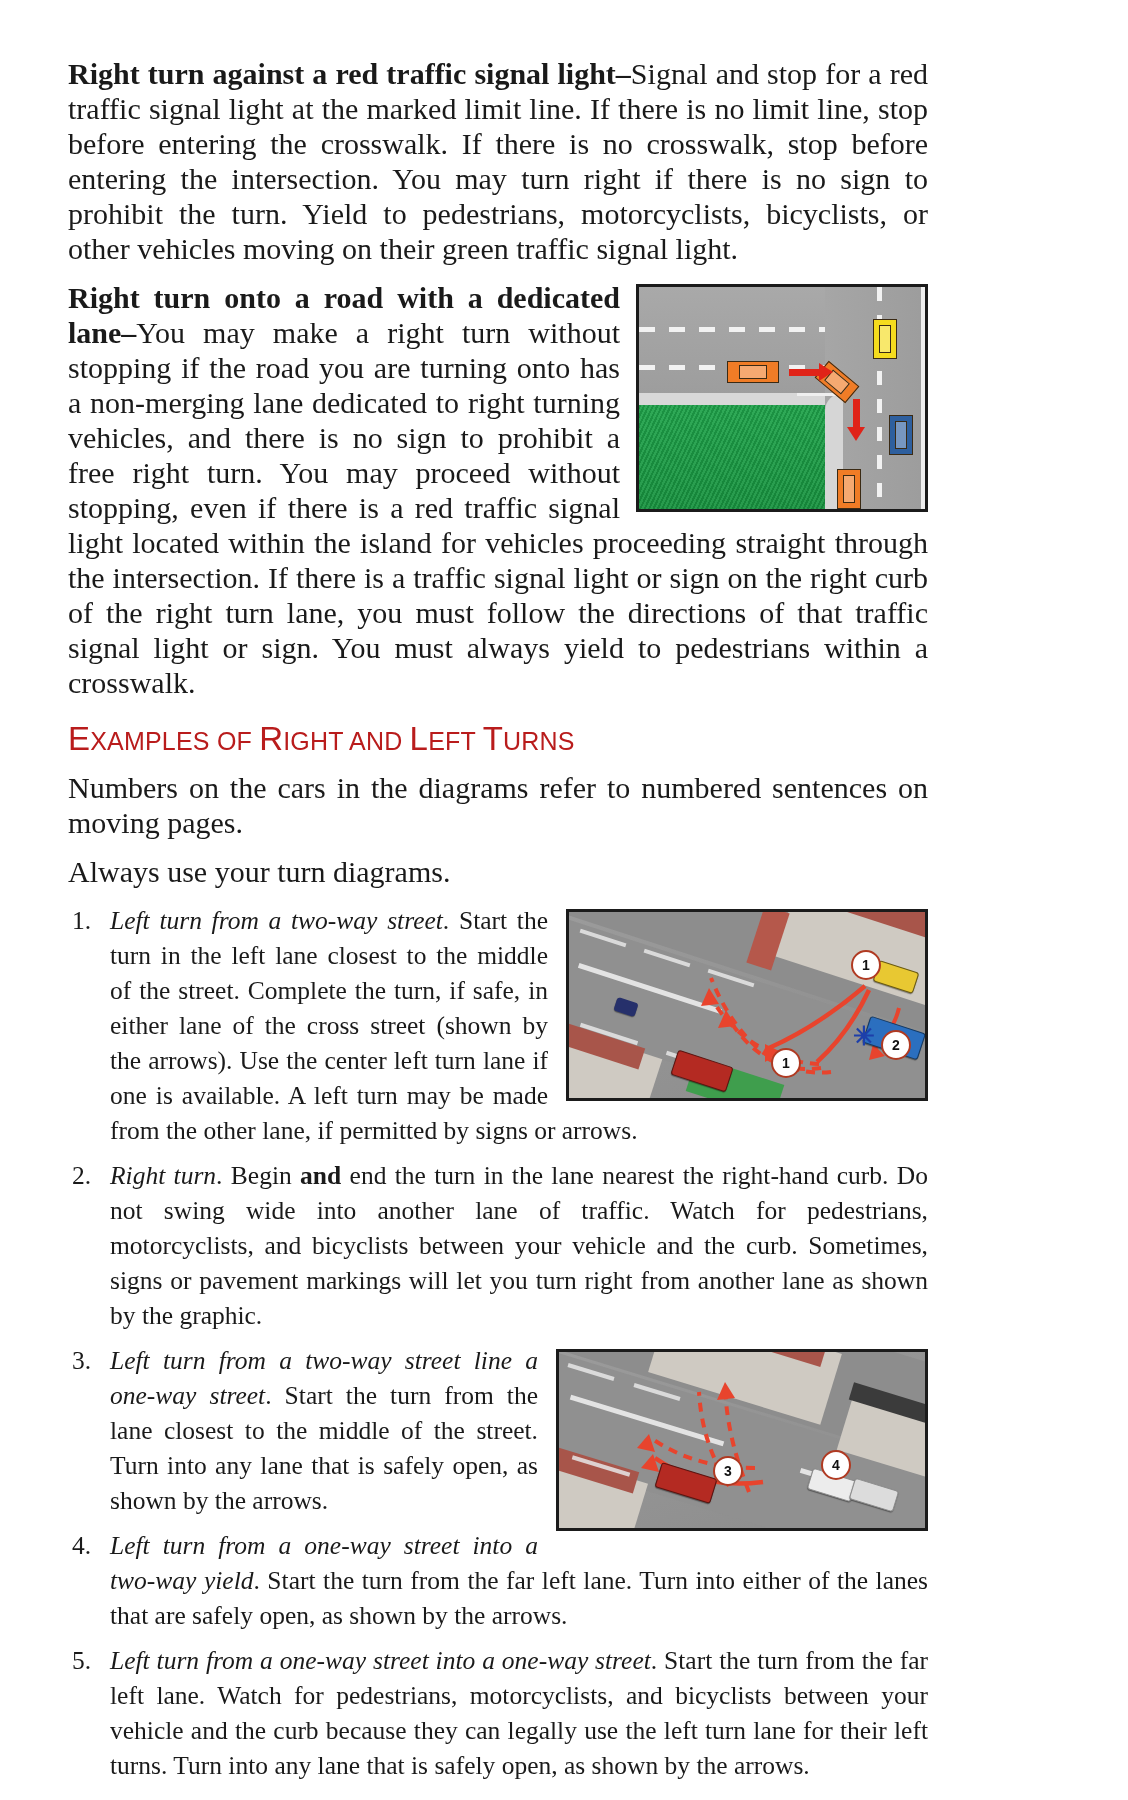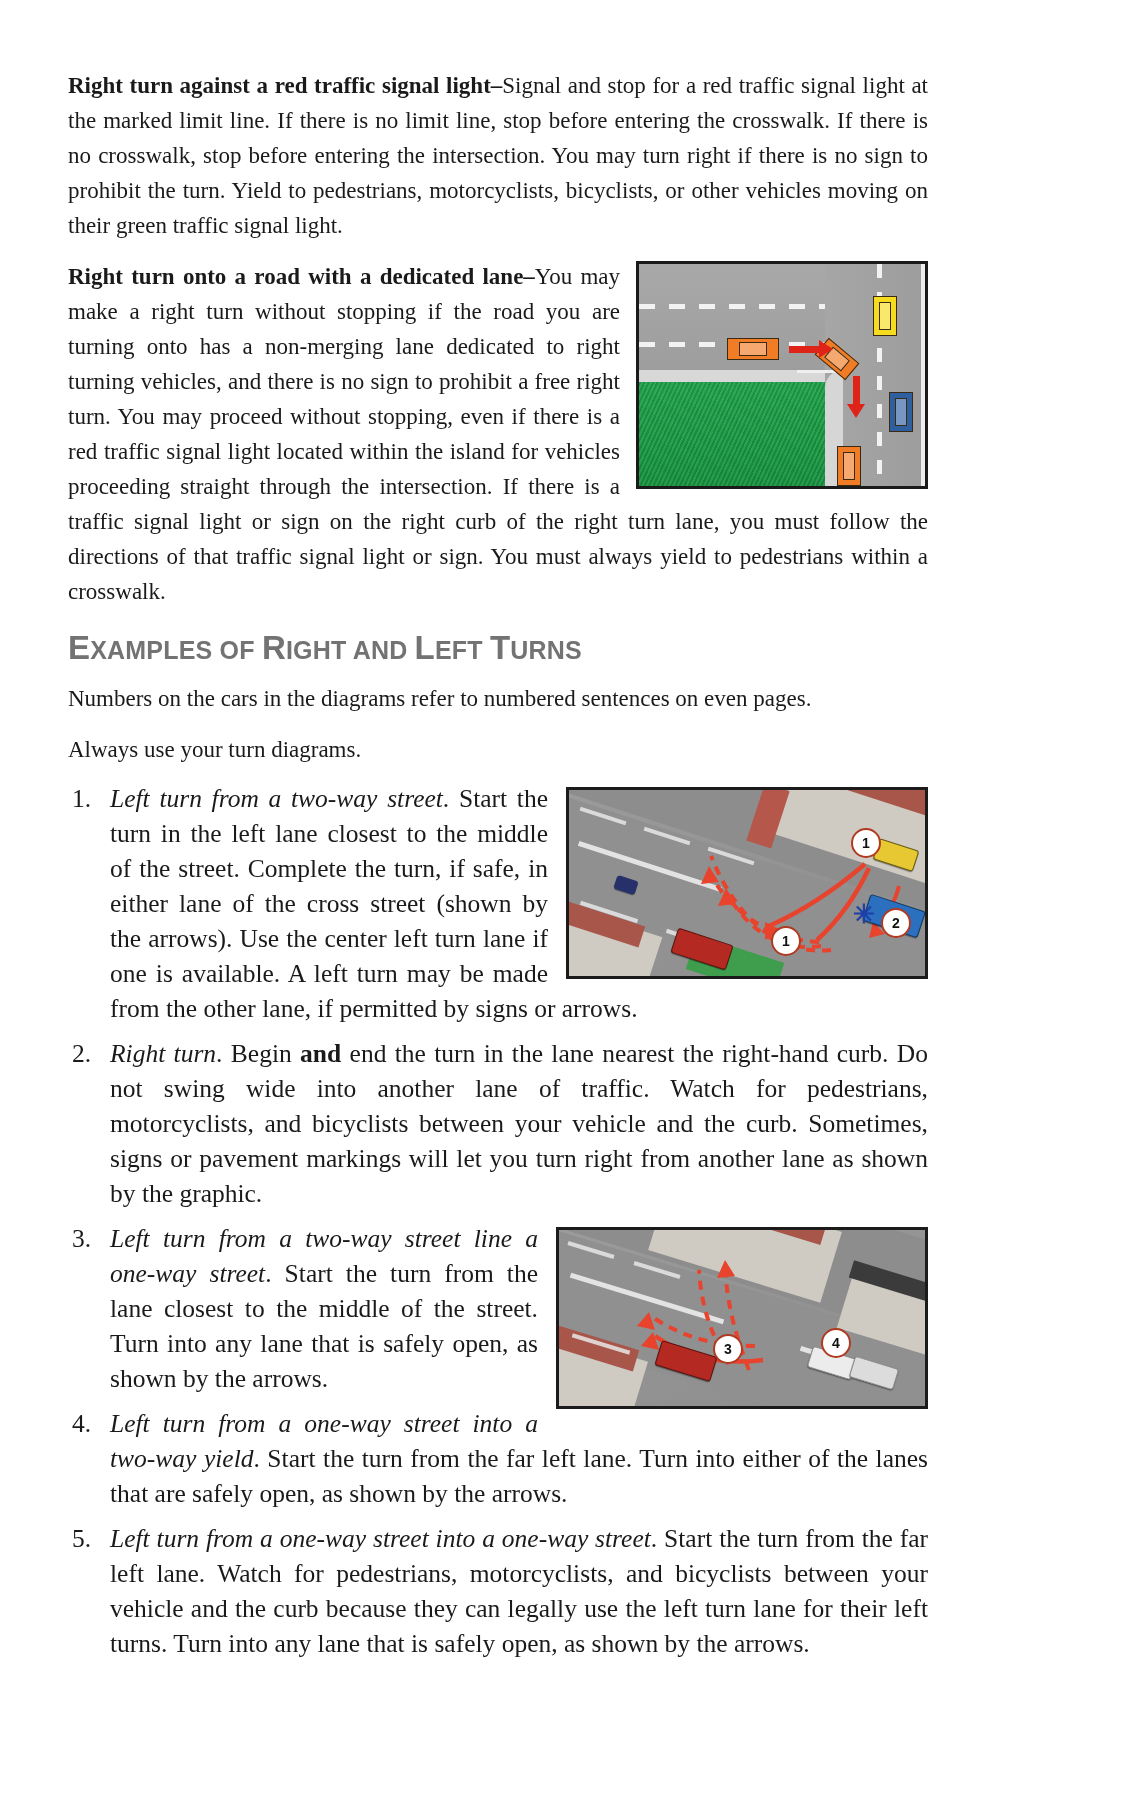--- a/index.html
+++ b/index.html
@@ -22,35 +22,35 @@
     height: 1800px;
     background: #fff;
   }
   .content {
     position: absolute;
     left: 68px;
     top: 52px;
     width: 860px;
   }
   p.body {
-    font-size: 23px;
+    font-size: 30px;
     line-height: 35px;
     text-align: justify;
-    margin: 16px 0 14px 0;
+    margin: 4px 0 14px 0;
     hyphens: auto;
     -webkit-hyphens: auto;
   }
   .lead { font-weight: bold; }
   .dash { font-weight: bold; }
 
   
   h2.section {
     font-family: "Liberation Sans", sans-serif;
-    color: #737373;
-    font-weight: bold;
+    color: #b91c1c;
+    font-weight: normal;
     margin: 24px 0 14px 0;
     letter-spacing: 0.2px;
     font-size: 26px;
     line-height: 30px;
   }
   h2.section .cap { font-size: 33px; }
   h2.section .sm { font-size: 25px; }
 
   
   ol.turns {
@@ -256,21 +256,21 @@
 
     <p class="body">
       <span class="lead">Right turn onto a road with a dedicated lane</span><span class="dash">–</span><span>You may make a right turn without stopping if the road you are turning onto has a non-merging lane dedicated to right turning vehicles, and there is no sign to prohibit a free right turn. You may proceed without stopping, even if there is a red traffic signal light located within the island for vehicles proceeding straight through the intersection. If there is a traffic signal light or sign on the right curb of the right turn lane, you must follow the directions of that traffic signal light or sign. You must always yield to pedestrians within a crosswalk.</span>
     </p>
 
 
     <h2 class="section">
       <span class="cap">E</span><span class="sm">XAMPLES</span><span class="sm"> OF </span><span class="cap">R</span><span class="sm">IGHT</span><span class="sm"> AND </span><span class="cap">L</span><span class="sm">EFT</span><span class="sm"> </span><span class="cap">T</span><span class="sm">URNS</span>
     </h2>
 
-    <p class="body">Numbers on the cars in the diagrams refer to numbered sentences on even pages.</p>
+    <p class="body">Numbers on the cars in the diagrams refer to numbered sentences on moving pages.</p>
     <p class="body">Always use your turn diagrams.</p>
 
     <ol class="turns">
 
       <div class="fig fig-inter1">
         <div class="iso">
 
           <div style="position:absolute;inset:0;background:linear-gradient(160deg,#9b9b9b,#8c8c8c);"></div>
 
           <div class="iso-road" style="left:-60px; top:-30px; width:520px; height:96px; transform:rotate(18deg); background:#8d8d8d;"></div>

